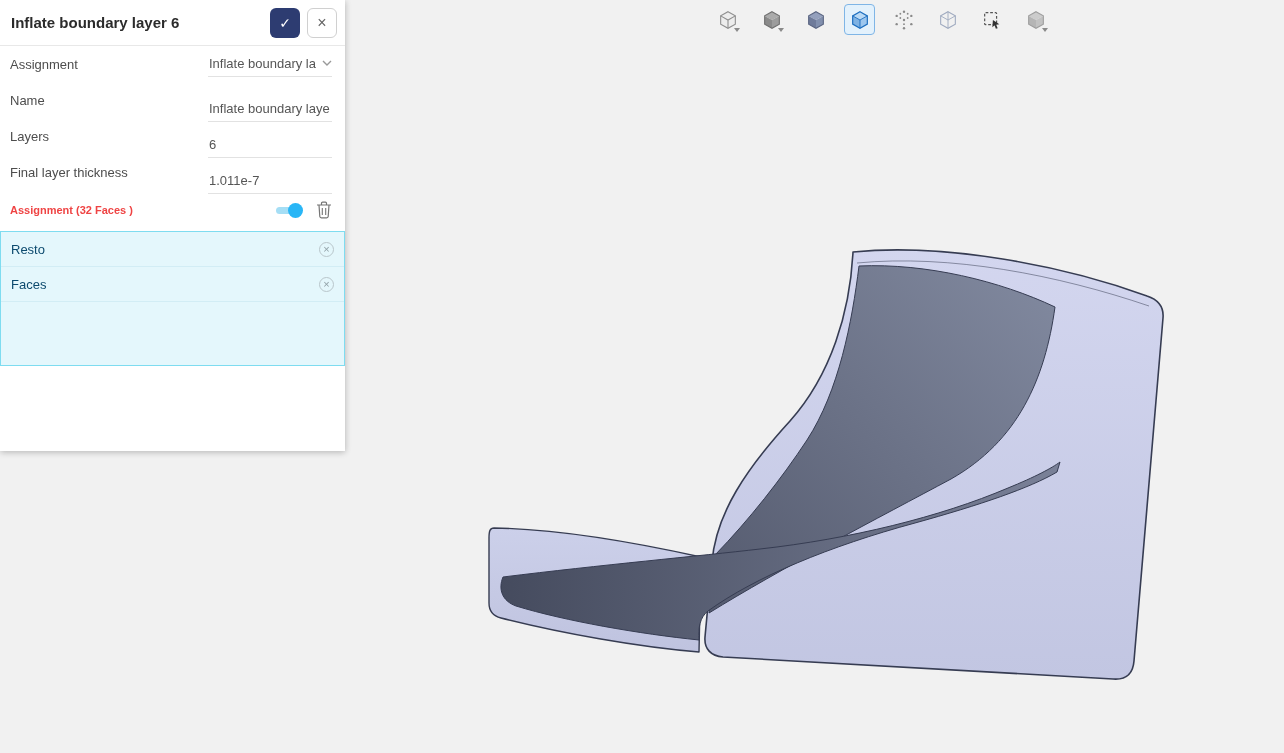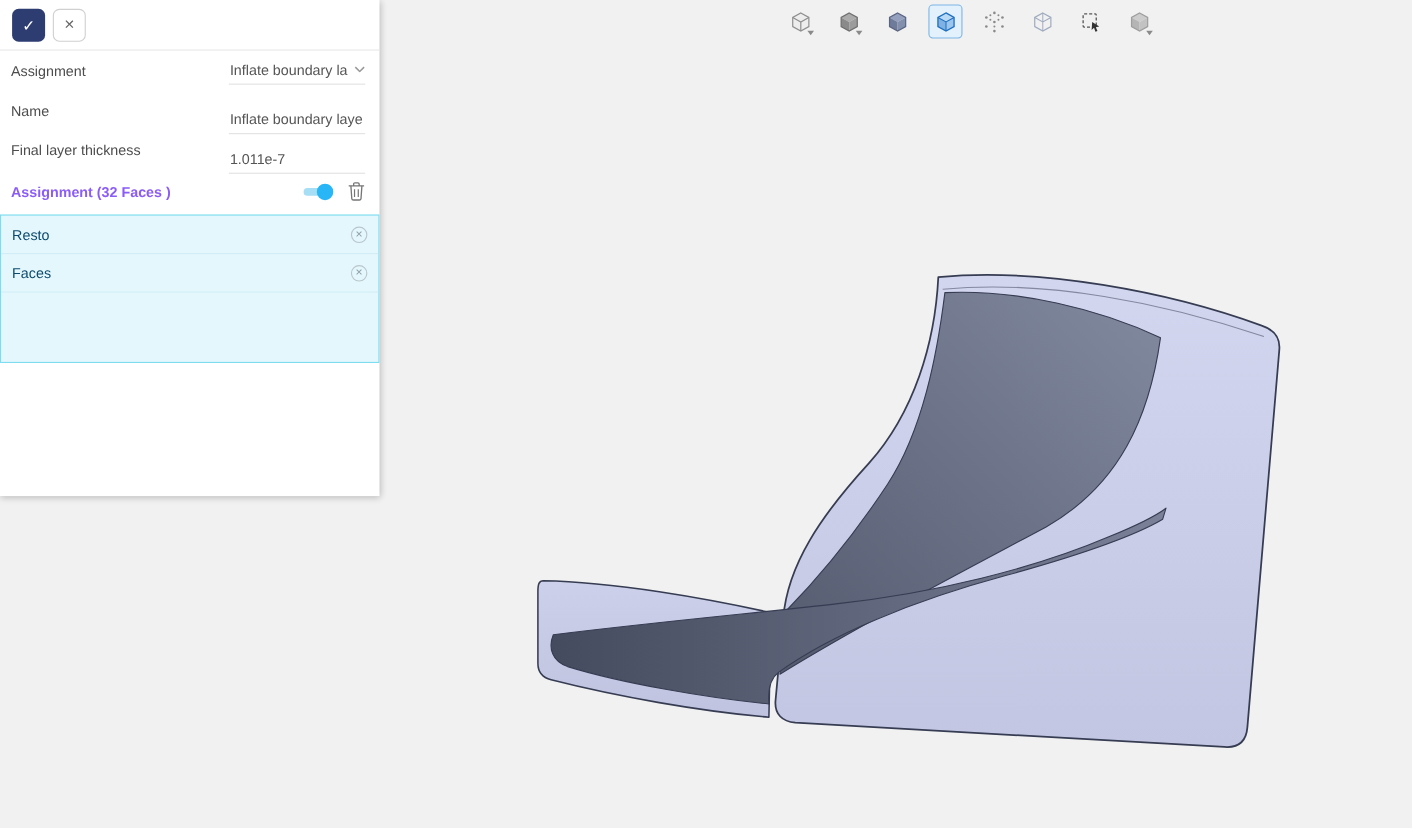--- a/index.html
+++ b/index.html
@@ -74,21 +74,21 @@
     font-size: 13px; color: #555555;
     white-space: nowrap; overflow: hidden; cursor: text;
   }
   .form-input.no-chevron { padding-right: 1px; margin-top: 18px; }
   .form-input .chevron { position: absolute; right: 0; top: 9px; }
 
   .assign-row {
     height: 40px; display: flex; align-items: center;
     padding: 0 13px 0 10px;
   }
-  .assign-label { flex: 1; font-size: 13px; font-weight: bold; color: #8b5cf6; }
+  .assign-label { flex: 1; font-size: 11px; font-weight: bold; color: #ef4444; }
   .toggle { width: 30px; height: 17px; margin-right: 12px; cursor: pointer; }
   .trash { width: 16px; height: 18px; cursor: pointer; }
 
   .selection-box {
     flex: none; height: 135px; margin: 1px 0 0 0;
     background: #e4f7fc; border: 1px solid #7edcf0;
     overflow: hidden;
   }
   .sel-item {
     height: 35px; display: flex; align-items: center;
@@ -218,20 +218,21 @@
       <polygon points="12,12 20,7.5 20,16.5 12,21" fill="#c2c2c2"></polygon>
       <path d="M12 3 L20 7.5 V16.5 L12 21 L4 16.5 V7.5 Z" fill="none" stroke="#9e9e9e" stroke-width="1.2"></path>
     </svg>
     <span class="caret"></span>
   </div>
 </div>
 
 <div class="panel">
 
   <div class="panel-header">
+    <div class="panel-title">Inflate boundary layer 6</div>
     <button class="btn-apply">
       <span>✓</span>
     </button>
     <button class="btn-close">
       <span>×</span>
     </button>
   </div>
 
   <div class="form-row">
     <span class="form-label">Assignment</span>
@@ -243,20 +244,26 @@
     </div>
   </div>
 
   <div class="form-row">
     <span class="form-label">Name</span>
     <div class="form-input no-chevron">
       <span>Inflate boundary laye</span>
     </div>
   </div>
 
+  <div class="form-row">
+    <span class="form-label">Layers</span>
+    <div class="form-input no-chevron">
+      <span>6</span>
+    </div>
+  </div>
 
 
 
   <div class="form-row">
     <span class="form-label">Final layer thickness</span>
     <div class="form-input no-chevron">
       <span>1.011e-7</span>
     </div>
   </div>
 

